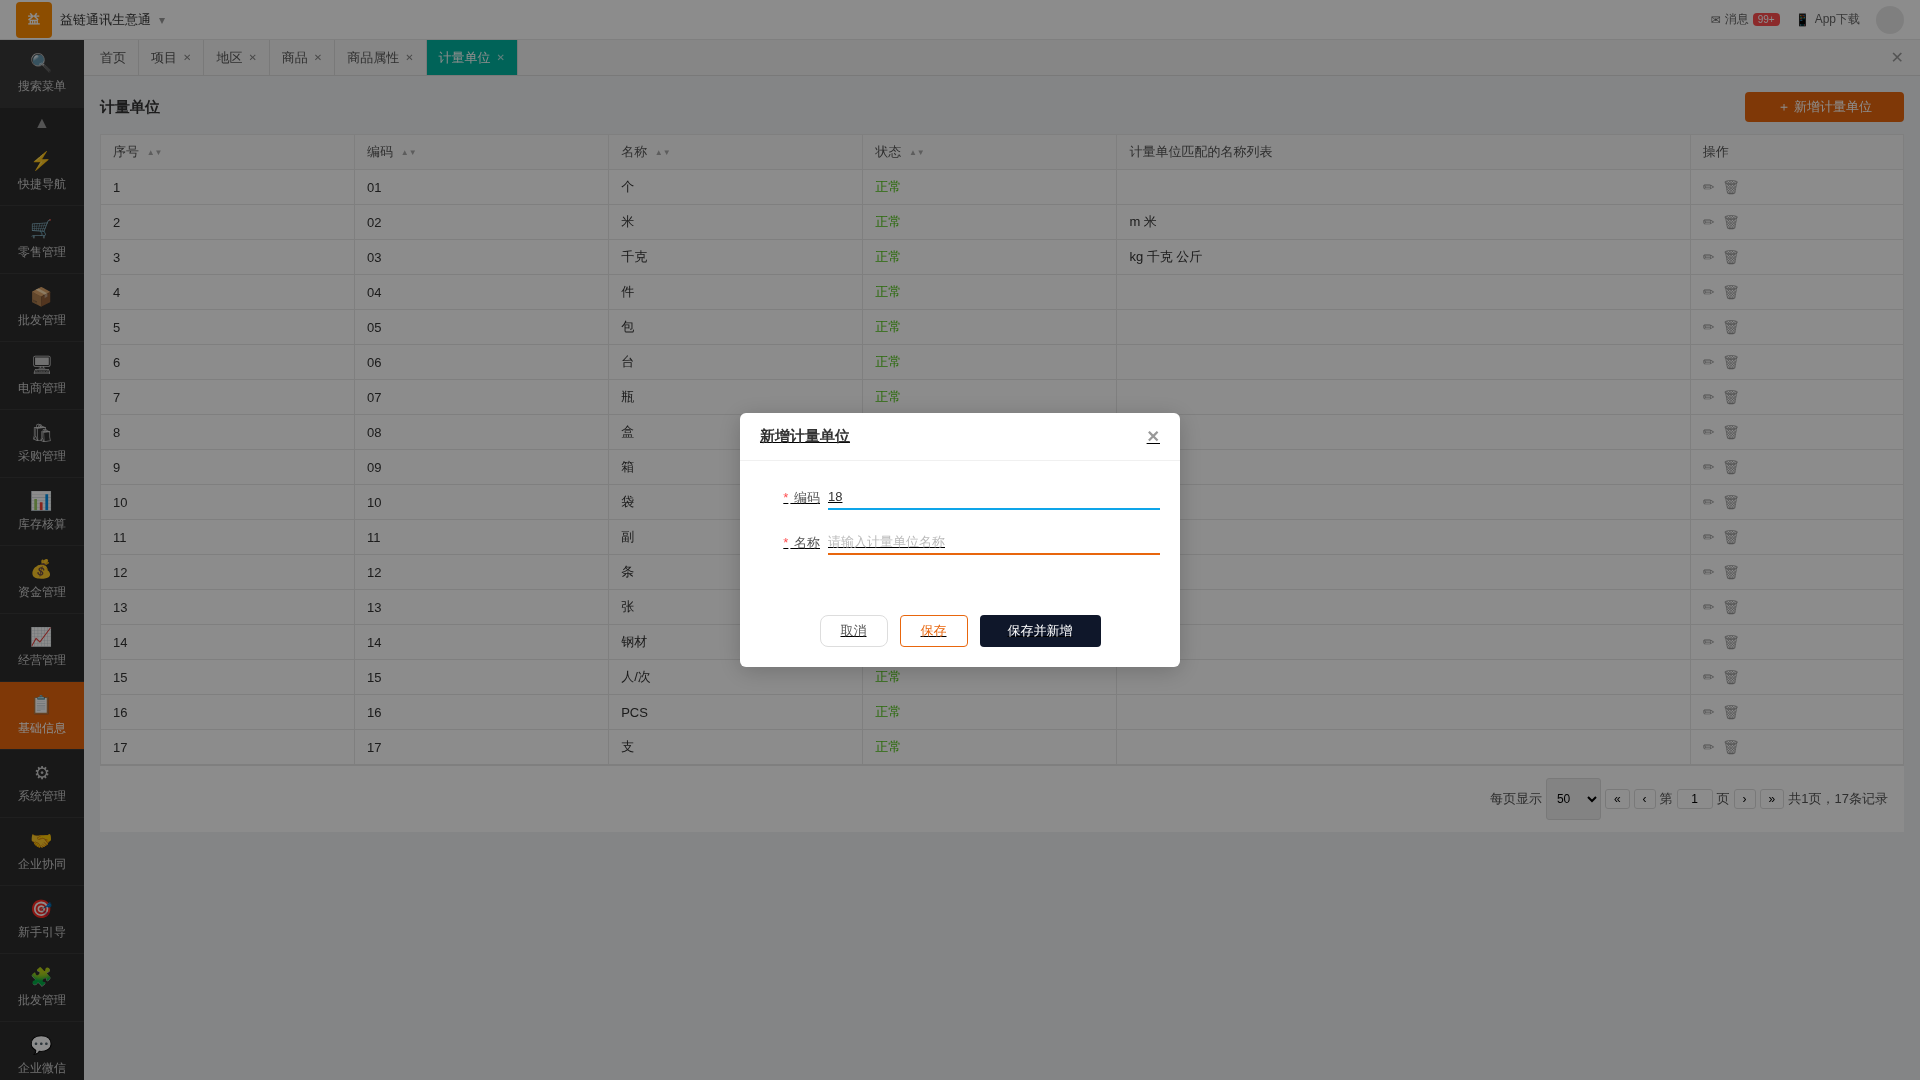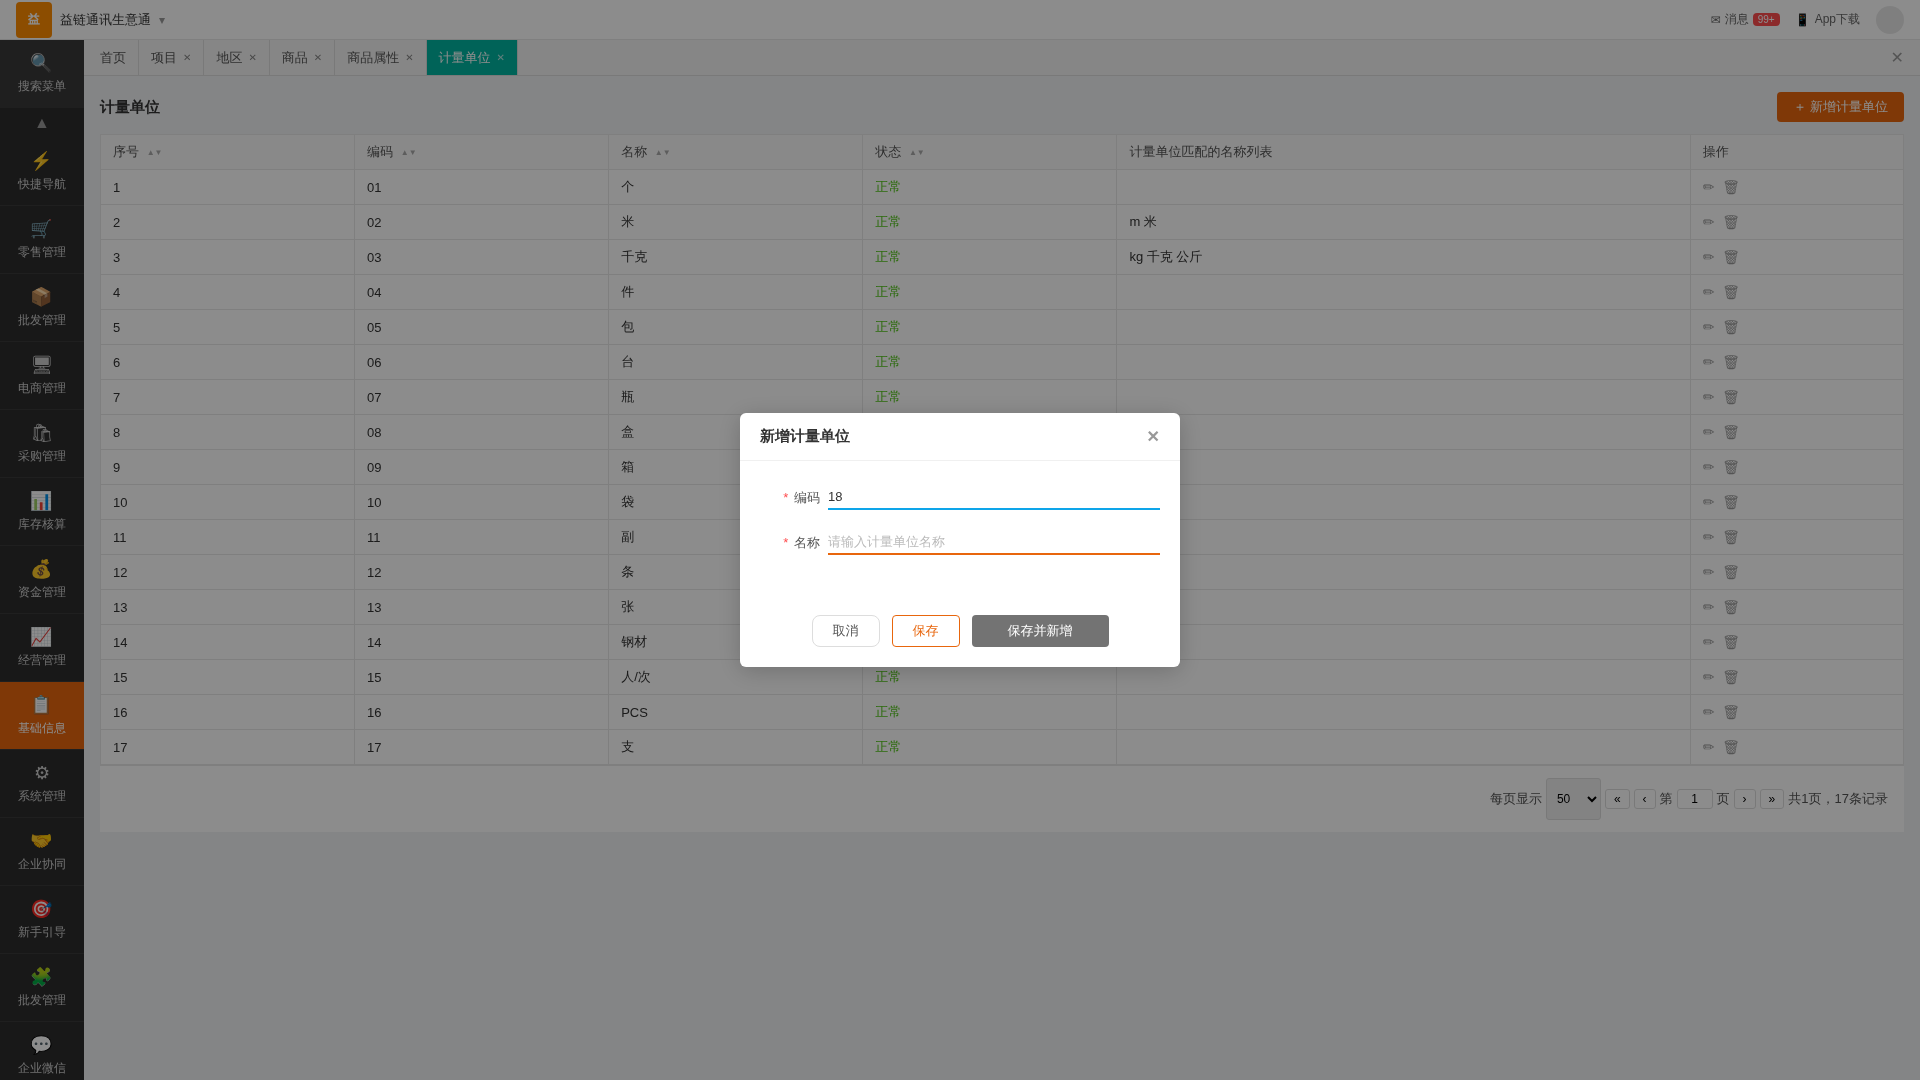--- a/index.html
+++ b/index.html
@@ -172,21 +172,21 @@
     }
     .page-title {
       font-size: 15px;
       font-weight: bold;
       color: #333;
     }
     .add-btn {
       background: #e8660d;
       color: white;
       border: none;
-      padding: 6px 16px;
+      padding: 6px 32px;
       border-radius: 4px;
       font-size: 13px;
       cursor: pointer;
     }
 
     
     .data-table {
       width: 100%;
       border-collapse: collapse;
       background: white;
@@ -271,20 +271,21 @@
       align-items: center;
       justify-content: center;
     }
 
     
     .dialog {
       background: white;
       border-radius: 6px;
       width: 440px;
       box-shadow: 0 4px 24px rgba(0,0,0,0.2);
+      text-decoration: underline;
     }
     .dialog-header {
       display: flex;
       align-items: center;
       justify-content: space-between;
       padding: 14px 20px;
       border-bottom: 1px solid #f0f0f0;
       font-size: 15px;
       font-weight: bold;
       color: #333;
@@ -348,22 +349,22 @@
       border: 1px solid #e8660d;
       background: white;
       padding: 6px 20px;
       border-radius: 4px;
       cursor: pointer;
       font-size: 13px;
       color: #e8660d;
     }
     .btn-save-new {
       border: none;
-      background: #737373;
-      padding: 6px 36px;
+      background: #0f172a;
+      padding: 6px 28px;
       border-radius: 4px;
       cursor: pointer;
       font-size: 13px;
       color: white;
     }
   </style>
 </head>
 <body>
 
 <div class="top-header">

